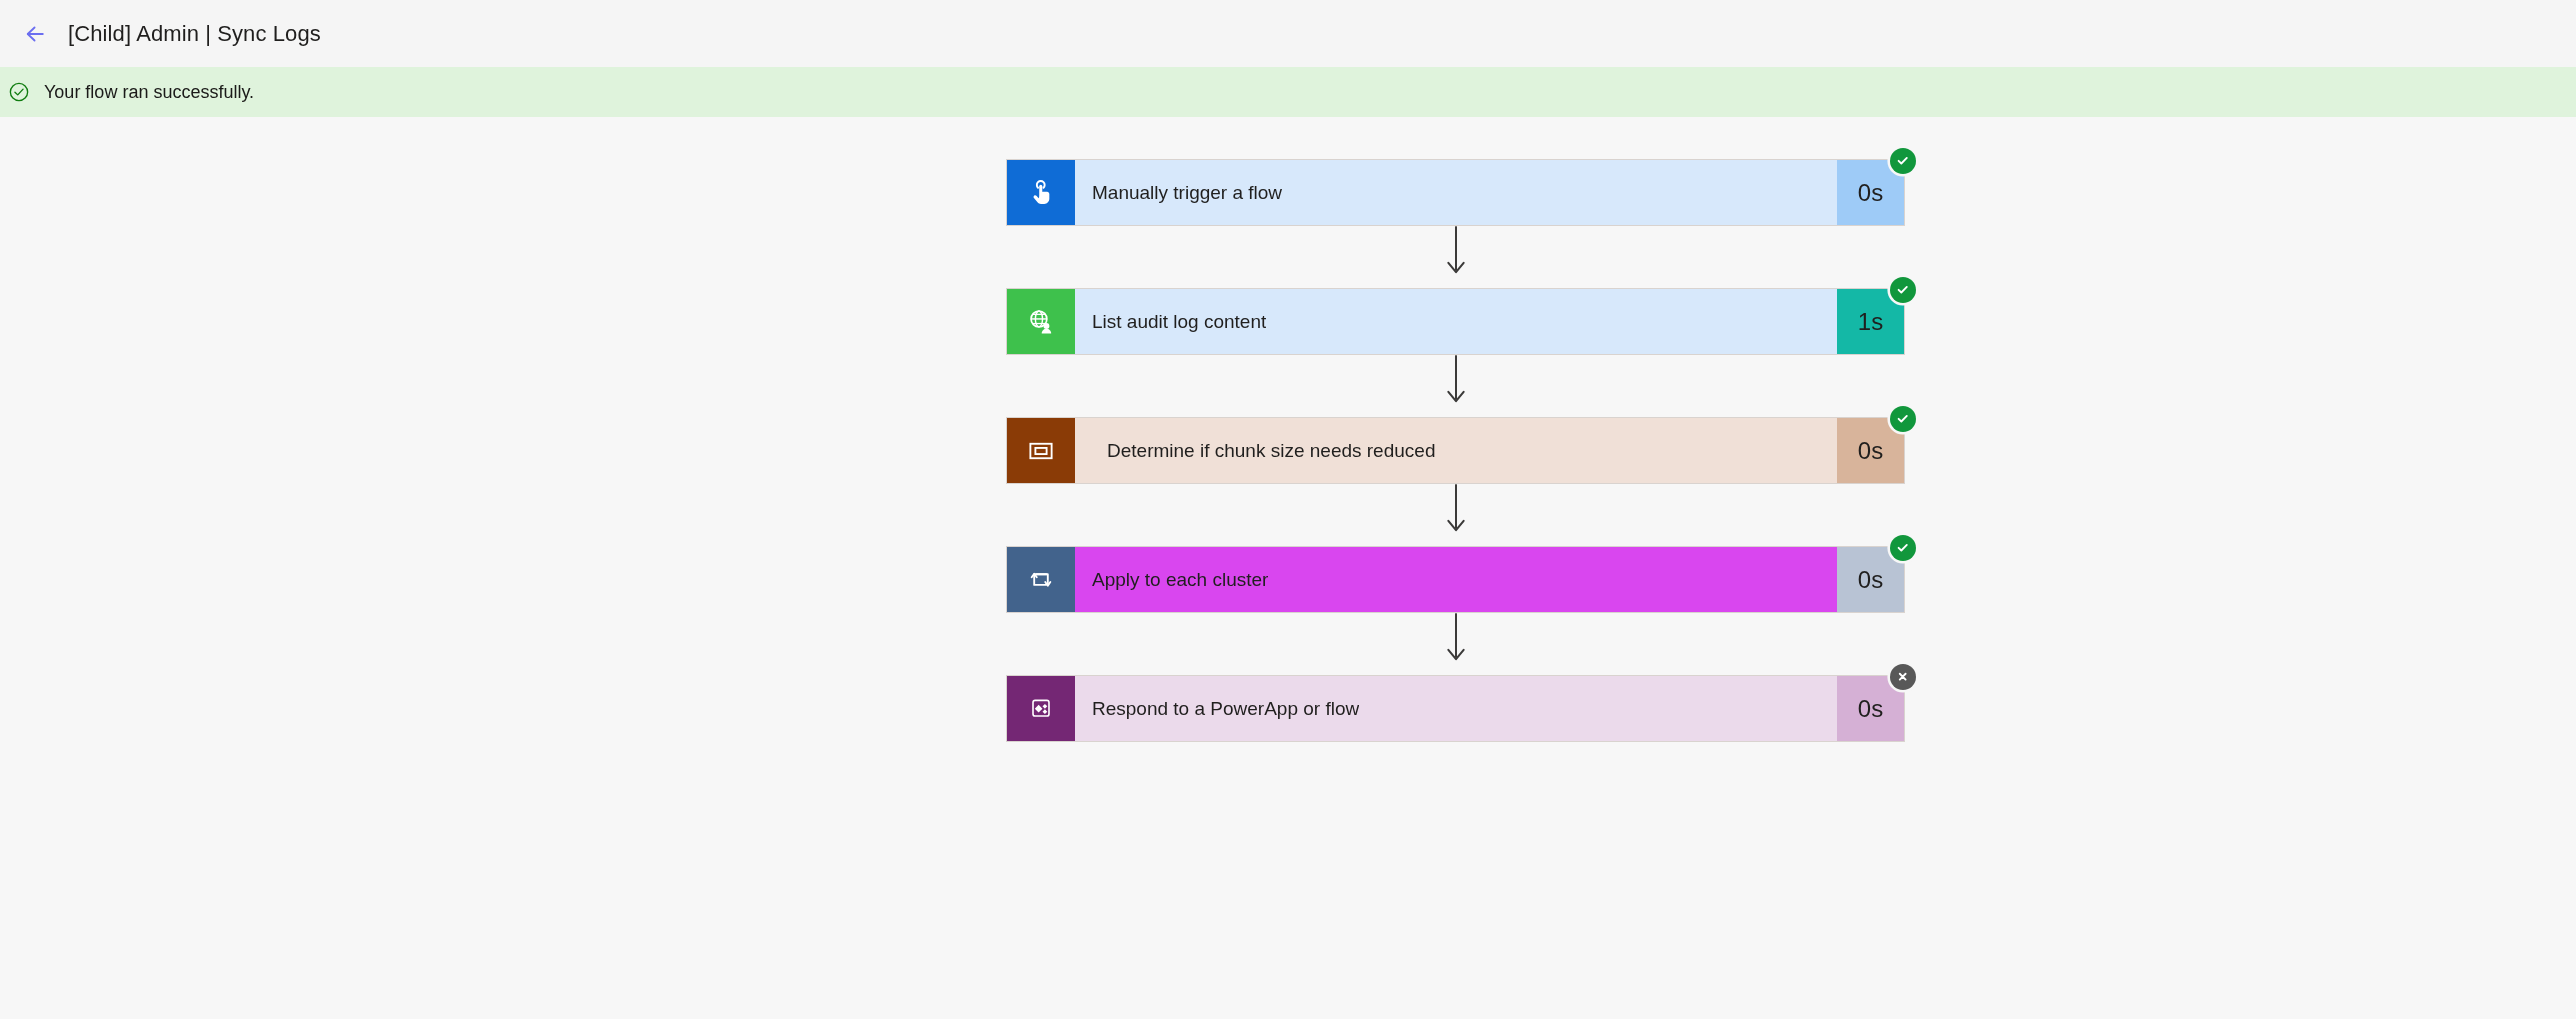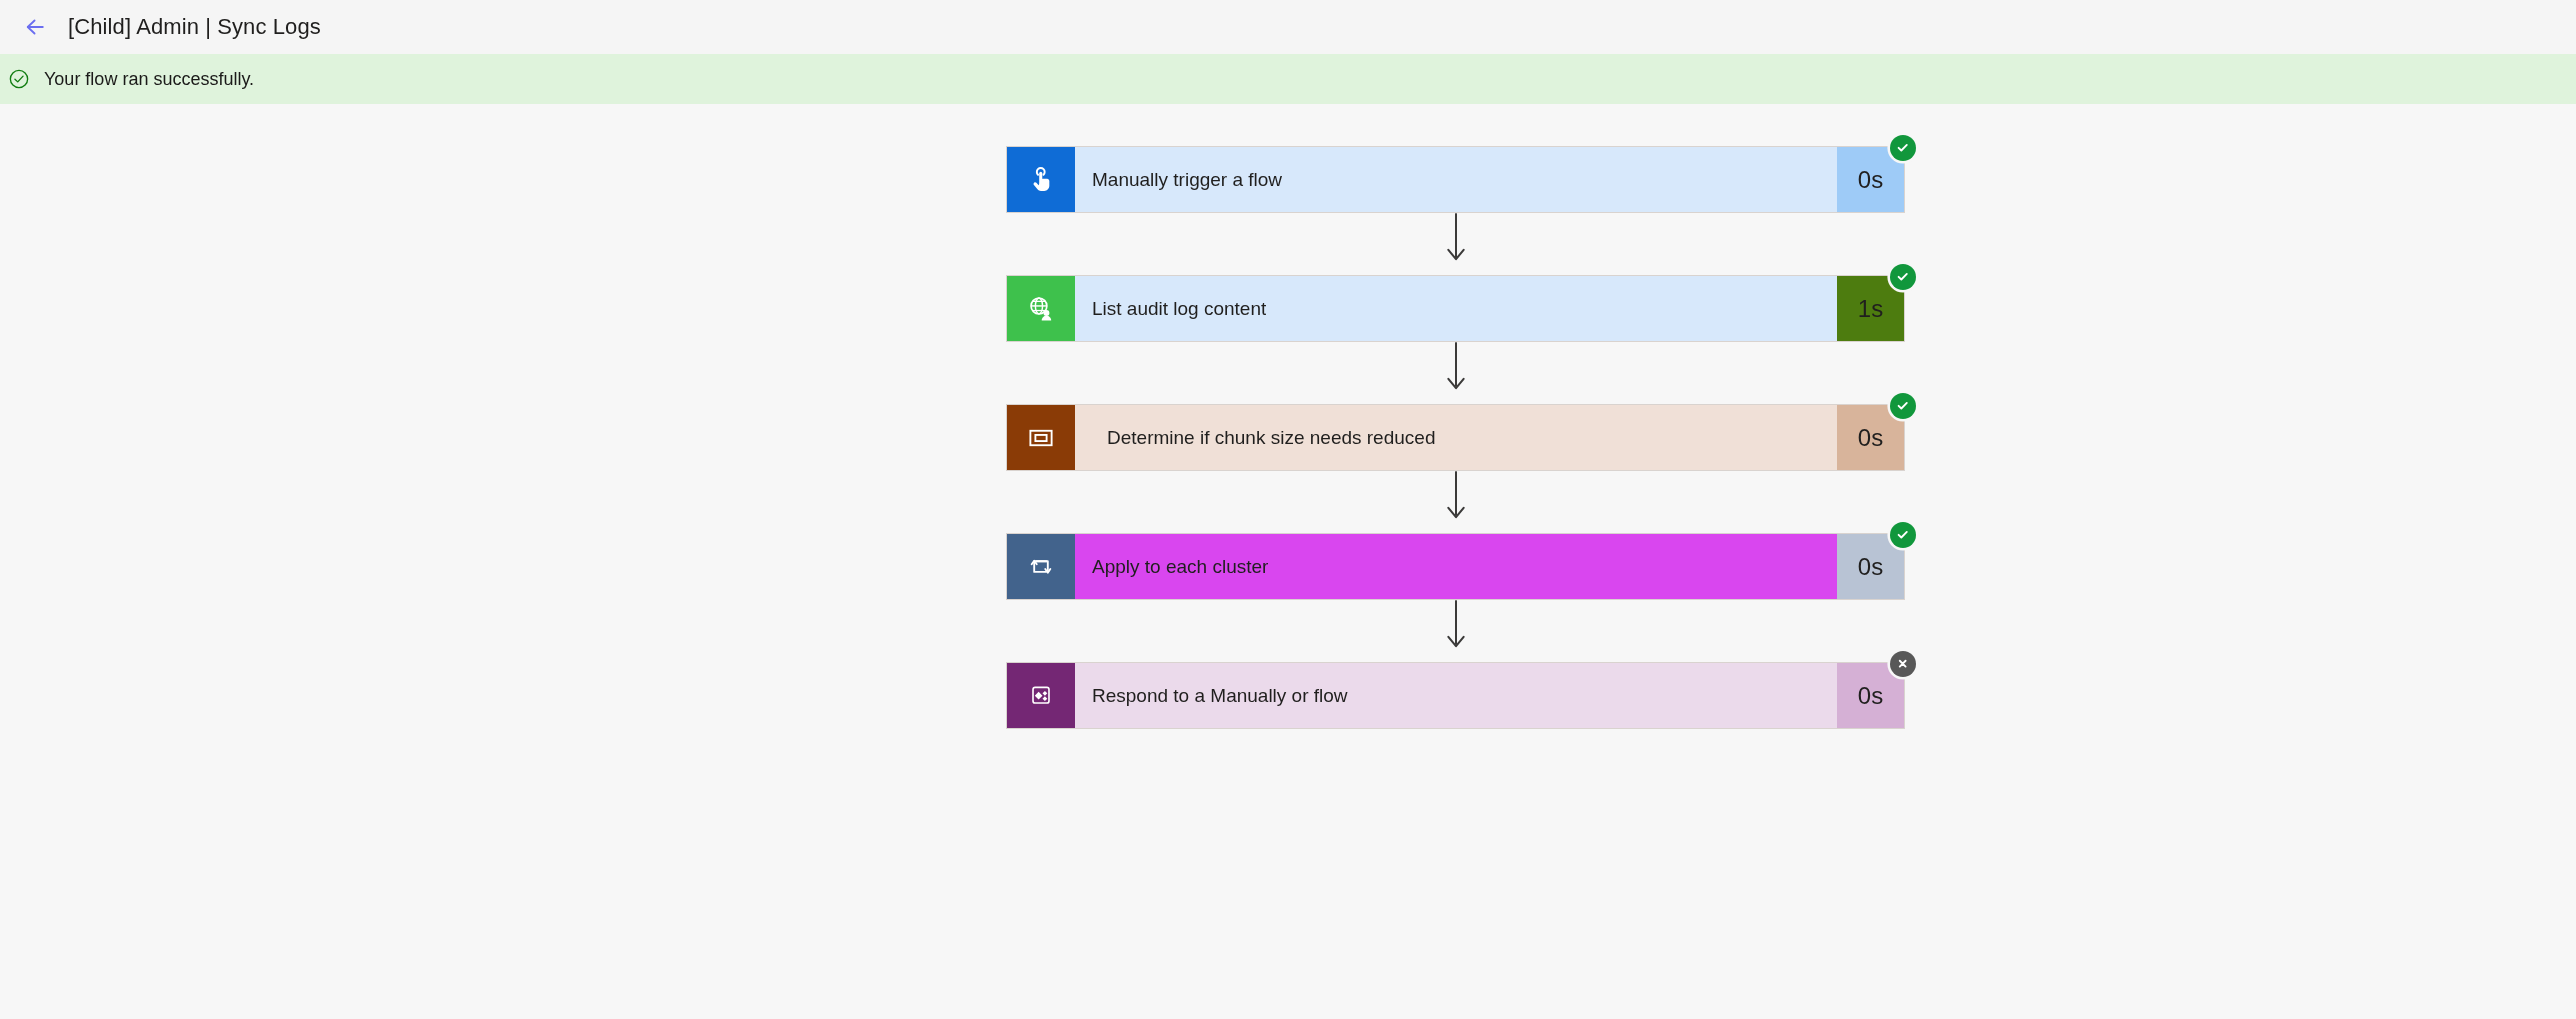--- a/index.html
+++ b/index.html
@@ -11,21 +11,21 @@
     width: 2576px;
     height: 1020px;
     background: #f7f7f7;
     font-family: "Liberation Sans", sans-serif;
     -webkit-font-smoothing: antialiased;
     overflow: hidden;
   }
 
   
   .header {
-    height: 54px;
+    height: 67px;
     background: #f5f5f5;
     display: flex;
     align-items: center;
     padding-left: 15.4px;
     box-sizing: border-box;
   }
   .back-btn {
     width: 39px;
     height: 39px;
     display: flex;
@@ -216,21 +216,21 @@
             <line x1="8.4" y1="16.4" x2="26.8" y2="16.4" stroke="#ffffff" stroke-width="1.7"></line>
             <line x1="10" y1="11" x2="25.2" y2="11" stroke="#ffffff" stroke-width="1.5"></line>
             <line x1="10" y1="21.8" x2="25.2" y2="21.8" stroke="#ffffff" stroke-width="1.5"></line>
             <circle cx="26.4" cy="24.6" r="3.5" fill="#ffffff"></circle>
             <path d="M20.8 33.6c0-3.1 2.5-5.6 5.6-5.6s5.6 2.5 5.6 5.6z" fill="#ffffff"></path>
           </svg>
         </div>
         <div class="card-body" style="background: rgb(215, 232, 251);">
           <span class="card-title">List audit log content</span>
         </div>
-        <div class="card-duration" style="background: #4d7c0f;">1s</div>
+        <div class="card-duration" style="background: #14b8a6;">1s</div>
         <div class="status-badge succeeded" style="background: rgb(17, 151, 60);">
           <svg width="15.4" height="15.4" viewBox="0 0 18 18">
             <path d="M4.2 9.2 L7.4 12.3 L13.8 5.8" fill="none" stroke="#ffffff" stroke-width="2.2" stroke-linecap="round" stroke-linejoin="round"></path>
           </svg>
         </div>
       </div>
       <div class="connector">
         <svg width="34" height="55" viewBox="0 0 40 64">
           <line x1="20" y1="0" x2="20" y2="52" stroke="#3b3a39" stroke-width="2.4"></line>
           <path d="M11 43 L20 54 L29 43" fill="none" stroke="#3b3a39" stroke-width="2.4" stroke-linecap="round" stroke-linejoin="round"></path>
@@ -297,21 +297,21 @@
         <div class="card-icon" style="background: rgb(116, 39, 116);">
           <svg width="34" height="34" viewBox="0 0 40 40">
             <path d="M10.6 12.4c0-1.4 1.1-2.5 2.5-2.5h13.8c1.4 0 2.5 1.1 2.5 2.5v13.4c0 1.4-1.1 2.5-2.5 2.5H13.1
                      c-1.4 0-2.5-1.1-2.5-2.5z" fill="none" stroke="#ffffff" stroke-width="1.9"></path>
             <path d="M17.2 15.1 L21.7 19.6 L17.2 24.1 L12.7 19.6 Z" fill="#ffffff"></path>
             <path d="M24.6 14 L27.4 16.8 L24.6 19.6 L21.8 16.8 Z" fill="#ffffff"></path>
             <path d="M24.6 20.4 L27.4 23.2 L24.6 26 L21.8 23.2 Z" fill="#ffffff"></path>
           </svg>
         </div>
         <div class="card-body" style="background: rgb(235, 218, 235);">
-          <span class="card-title">Respond to a Manually or flow</span>
+          <span class="card-title">Respond to a PowerApp or flow</span>
         </div>
         <div class="card-duration" style="background: rgb(213, 176, 213);">0s</div>
         <div class="status-badge skipped" style="background: rgb(88, 88, 88);">
           <svg width="15.4" height="15.4" viewBox="0 0 18 18">
             <path d="M5.6 5.6 L12.4 12.4 M12.4 5.6 L5.6 12.4" fill="none" stroke="#ffffff" stroke-width="2.2" stroke-linecap="round"></path>
           </svg>
         </div>
       </div>
     </div>
 

